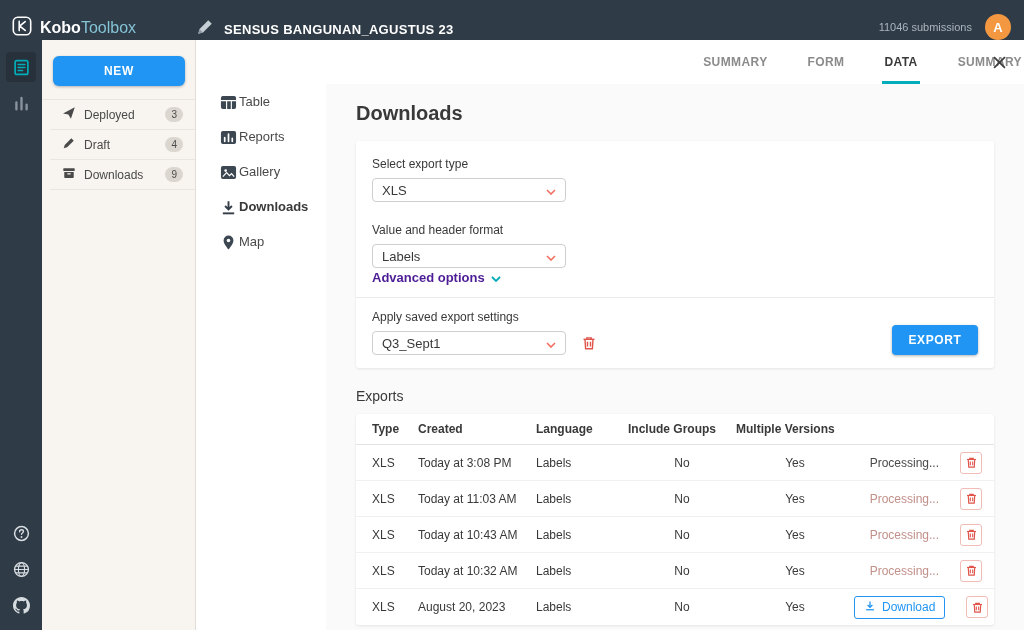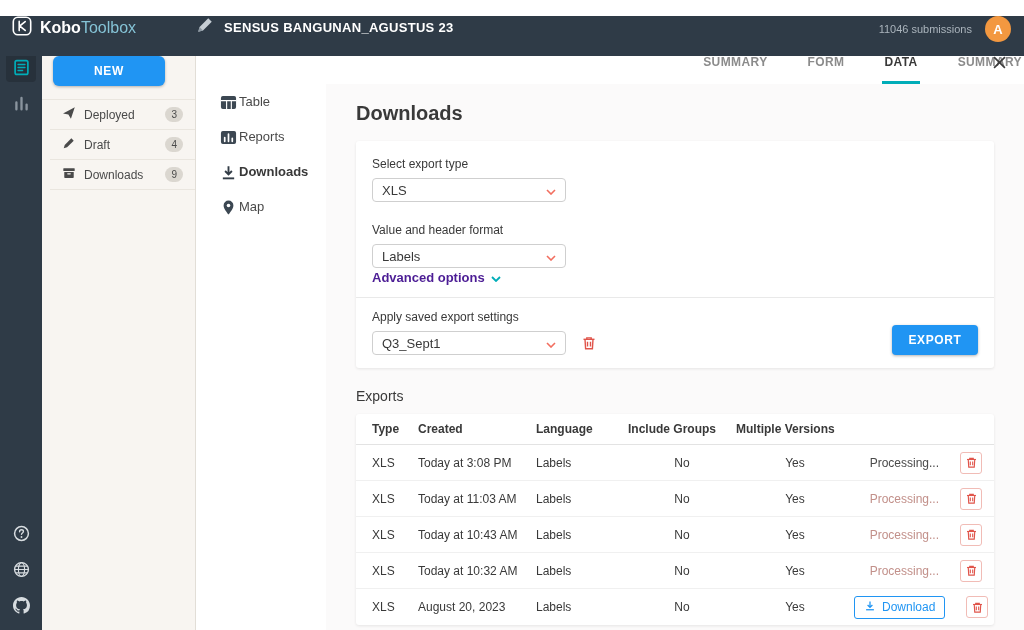--- a/index.html
+++ b/index.html
@@ -1,40 +1,40 @@
 <!DOCTYPE html>
 <html><head>
 <meta charset="utf-8">
 <style>
   * { box-sizing: border-box; }
   html,body { margin:0; padding:0; background:#e8e8e8; }
   body { font-family:"Liberation Sans", sans-serif; }
   .app { position:relative; width:1024px; height:630px; background:#fff; overflow:hidden; }
 
   
-  .topbar { position:absolute; top:16px; left:0; width:100%; height:40px; background:#2f3b47; display:flex; align-items:flex-start; z-index:10; }
+  .topbar { position:absolute; top:0; left:0; width:100%; height:40px; background:#2f3b47; display:flex; align-items:flex-end; z-index:10; }
   .brand { width:196px; flex-shrink:0; display:flex; align-items:center; gap:8px; padding-left:12px; cursor:pointer; }
   .brand-kobo { color:#fff; font-weight:700; font-size:16px; }
   .brand-toolbox { color:#85c3d6; font-weight:400; font-size:16px; }
   .project { display:flex; align-items:center; gap:10px; }
   .project-title { color:#fff; font-size:13px; font-weight:700; letter-spacing:.3px; }
   .topbar-right { margin-left:auto; display:flex; align-items:center; gap:13px; padding-right:13px; }
   .submissions { color:#aab4bc; font-size:11px; }
   .avatar { width:26px; height:26px; border-radius:50%; background:#f39840; color:#fff; font-size:13px; font-weight:700; display:flex; align-items:center; justify-content:center; cursor:pointer; }
 
   
   .rail { position:absolute; top:40px; left:0; width:42px; bottom:0; background:#2f3b47; display:flex; flex-direction:column; align-items:center; padding:12px 0; }
   .rail-icon { width:30px; height:30px; border-radius:4px; display:flex; align-items:center; justify-content:center; margin-bottom:6px; cursor:pointer; }
   .rail-icon.active { background:#27313b; }
   .rail-bottom { margin-top:auto; display:flex; flex-direction:column; gap:10px; align-items:center; }
   .rail-bottom .rail-icon { margin-bottom:0; width:26px; height:26px; }
 
   
   .sidebar { position:absolute; top:40px; left:42px; width:154px; bottom:0; background:#f8f5f1; border-right:1px solid #e2ded7; }
-  .new-btn { display:block; margin:16px 11px 13px; width:112px; height:30px; background:#2095f3; color:#fff; font-weight:700; font-size:12px; letter-spacing:.6px; border:none; border-radius:6px; box-shadow:0 1px 3px rgba(0,0,0,.28); cursor:pointer; font-family:inherit; }
+  .new-btn { display:block; margin:16px 11px 13px; width:132px; height:30px; background:#2095f3; color:#fff; font-weight:700; font-size:12px; letter-spacing:.6px; border:none; border-radius:6px; box-shadow:0 1px 3px rgba(0,0,0,.28); cursor:pointer; font-family:inherit; }
   .side-list { border-top:1px solid #eae6df; }
   .side-item { display:flex; align-items:center; gap:8px; height:30px; padding:0 12px; border-bottom:1px solid #eae6df; cursor:pointer;margin-left:8px; }
   .side-label { font-size:12px; color:#4a4a4a; flex:1; }
   .badge { background:#dbd7d0; color:#4a4a4a; font-size:10px; border-radius:9px; padding:2px 6px; min-width:9px; text-align:center; }
 
   
   .main { position:absolute; top:40px; left:196px; right:0; bottom:0; background:#fff; }
   .tabbar { height:44px; display:flex; align-items:stretch; justify-content:flex-end; gap:36px; position:relative; background:#fff; }
   .tab { display:flex; align-items:center; font-size:12px; font-weight:700; color:#8b8b8b; letter-spacing:.4px; position:relative; padding:0 2px; cursor:pointer; }
   .tab.active { color:#393939; }
@@ -205,20 +205,30 @@
           <span class="subnav-label">Table</span>
         </div>
         <div class="subnav-item">
           <span>
             <svg width="17" height="17" viewBox="0 0 18 18">
                 <rect x="1" y="2.2" width="16" height="13.6" rx="2" fill="#3c4752"></rect>
                 <path d="M5 13V9M9 13V5.5M13 13V9.8" stroke="#fff" stroke-width="1.8" stroke-linecap="round"></path>
               </svg>
           </span>
           <span class="subnav-label">Reports</span>
+        </div>
+        <div class="subnav-item">
+          <span>
+            <svg width="17" height="17" viewBox="0 0 18 18">
+                <rect x="1" y="2.2" width="16" height="13.6" rx="2" fill="#3c4752"></rect>
+                <circle cx="6" cy="7" r="1.4" fill="#fff"></circle>
+                <path d="M3 13.4l4-4.2 3 3.1 2.2-2.2 2.8 3.3" stroke="#fff" stroke-width="1.3" fill="none"></path>
+              </svg>
+          </span>
+          <span class="subnav-label">Gallery</span>
         </div>
         <div class="subnav-item active">
           <span>
             <svg width="17" height="17" viewBox="0 0 18 18" fill="none">
                 <path d="M9 2.5v8M5.4 7.4L9 11l3.6-3.6" stroke="#333d47" stroke-width="2"></path>
                 <path d="M3 15.2h12" stroke="#333d47" stroke-width="2"></path>
               </svg>
           </span>
           <span class="subnav-label">Downloads</span>
         </div>

